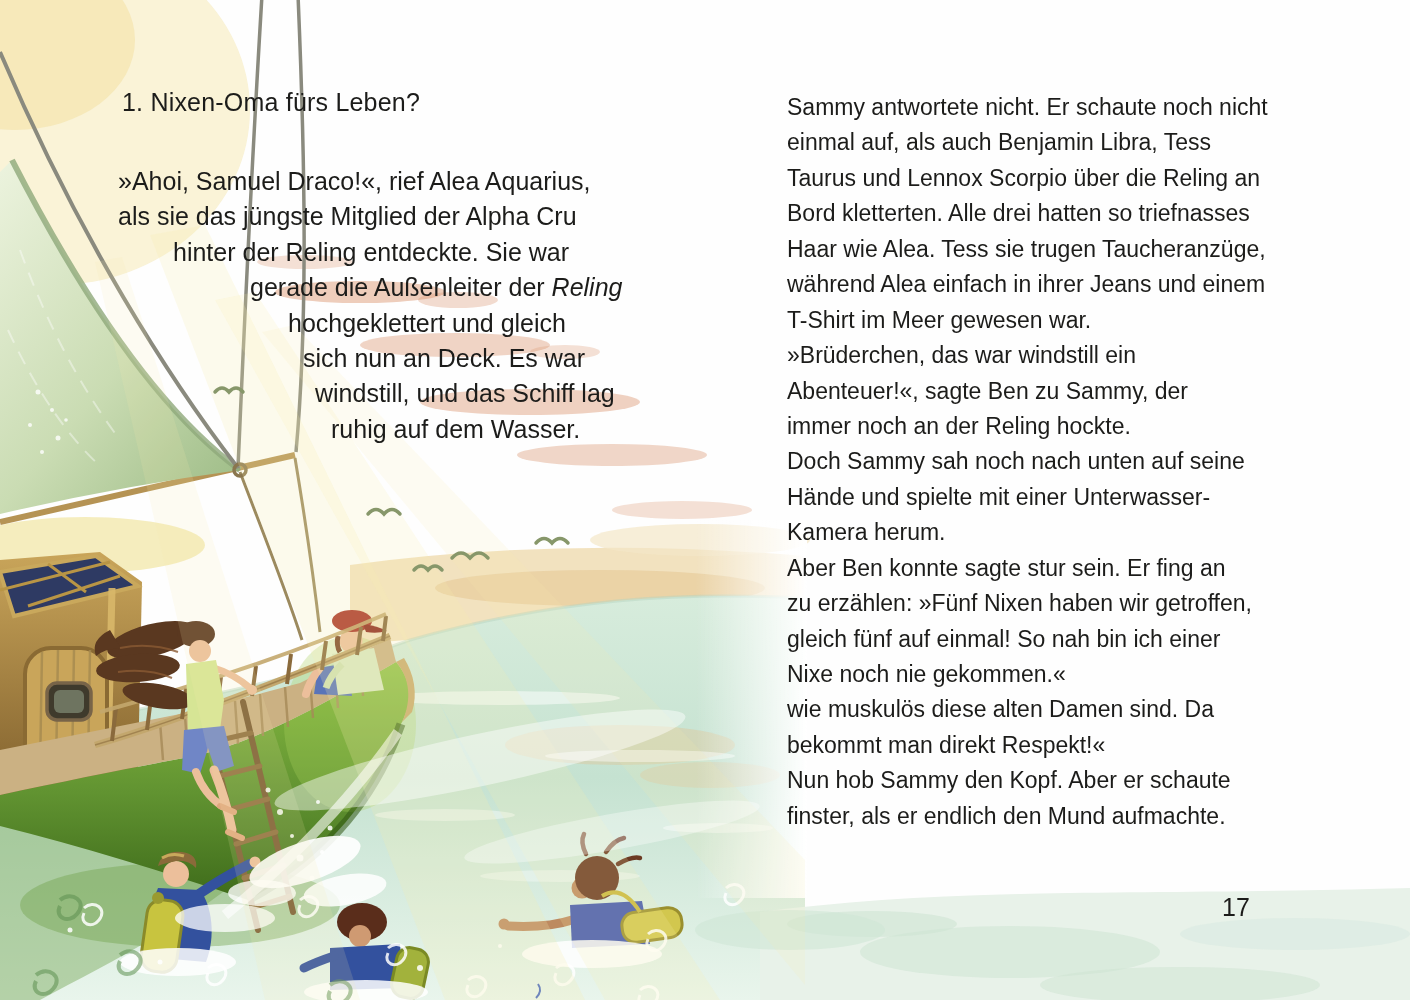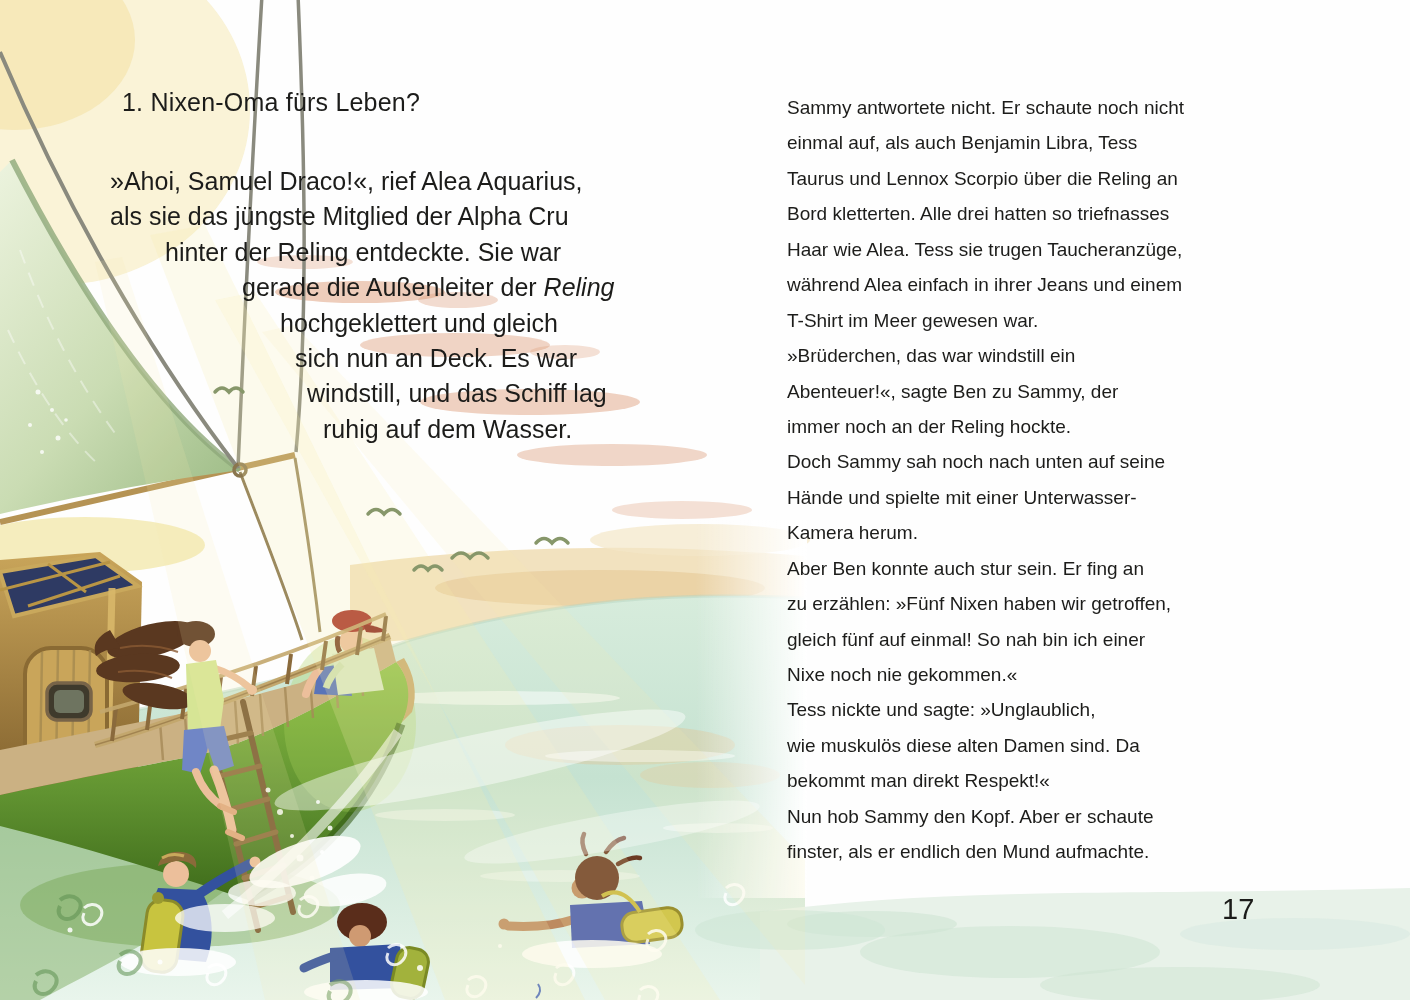--- a/index.html
+++ b/index.html
@@ -1,23 +1,23 @@
 <!DOCTYPE html>
 <html><head>
 <meta charset="utf-8">
 <style>
   html,body{margin:0;padding:0;background:#ffffff;}
   .page{position:relative;width:1410px;height:1000px;overflow:hidden;background:#fefefe;
         font-family:"Liberation Sans", sans-serif;color:#1c1c1a;}
   .illu{position:absolute;left:0;top:0;}
   .heading{position:absolute;left:122px;top:88px;font-size:25px;font-weight:normal;
            letter-spacing:.2px;white-space:nowrap;}
-  .lpara{position:absolute;left:110px;top:164px;font-size:25px;line-height:35.4px;white-space:nowrap;}
-  .rcol{position:absolute;left:787px;top:90px;font-size:19px;line-height:35.45px;white-space:nowrap;}
-  .pagenum{position:absolute;left:1222px;top:893px;font-size:29px;}
+  .lpara{position:absolute;left:118px;top:164px;font-size:25px;line-height:35.4px;white-space:nowrap;}
+  .rcol{position:absolute;left:787px;top:90px;font-size:23px;line-height:35.45px;white-space:nowrap;}
+  .pagenum{position:absolute;left:1222px;top:893px;font-size:25px;}
   .it{font-style:italic;}
   .lp{height:35.4px;}
   .rl{height:35.45px;}
 </style>
 </head>
 <body>
 
 <div class="page">
 
   <svg class="illu" width="1410" height="1000" viewBox="0 0 1410 1000">
@@ -302,25 +302,24 @@
       <div class="rl">Bord kletterten. Alle drei hatten so triefnasses</div>
       <div class="rl">Haar wie Alea. Tess sie trugen Taucheranzüge,</div>
       <div class="rl">während Alea einfach in ihrer Jeans und einem</div>
       <div class="rl">T-Shirt im Meer gewesen war.</div>
       <div class="rl">»Brüderchen, das war windstill ein</div>
       <div class="rl">Abenteuer!«, sagte Ben zu Sammy, der</div>
       <div class="rl">immer noch an der Reling hockte.</div>
       <div class="rl">Doch Sammy sah noch nach unten auf seine</div>
       <div class="rl">Hände und spielte mit einer Unterwasser-</div>
       <div class="rl">Kamera herum.</div>
-      <div class="rl">Aber Ben konnte auch stur sein. Er fing an</div>
+      <div class="rl">Aber Ben konnte sagte stur sein. Er fing an</div>
       <div class="rl">zu erzählen: »Fünf Nixen haben wir getroffen,</div>
       <div class="rl">gleich fünf auf einmal! So nah bin ich einer</div>
       <div class="rl">Nixe noch nie gekommen.«</div>
-      <div class="rl">Tess nickte und sagte: »Unglaublich,</div>
       <div class="rl">wie muskulös diese alten Damen sind. Da</div>
       <div class="rl">bekommt man direkt Respekt!«</div>
       <div class="rl">Nun hob Sammy den Kopf. Aber er schaute</div>
       <div class="rl">finster, als er endlich den Mund aufmachte.</div>
     </div>
     <div class="pagenum">17</div>
   </div>
 
 </div>
 

